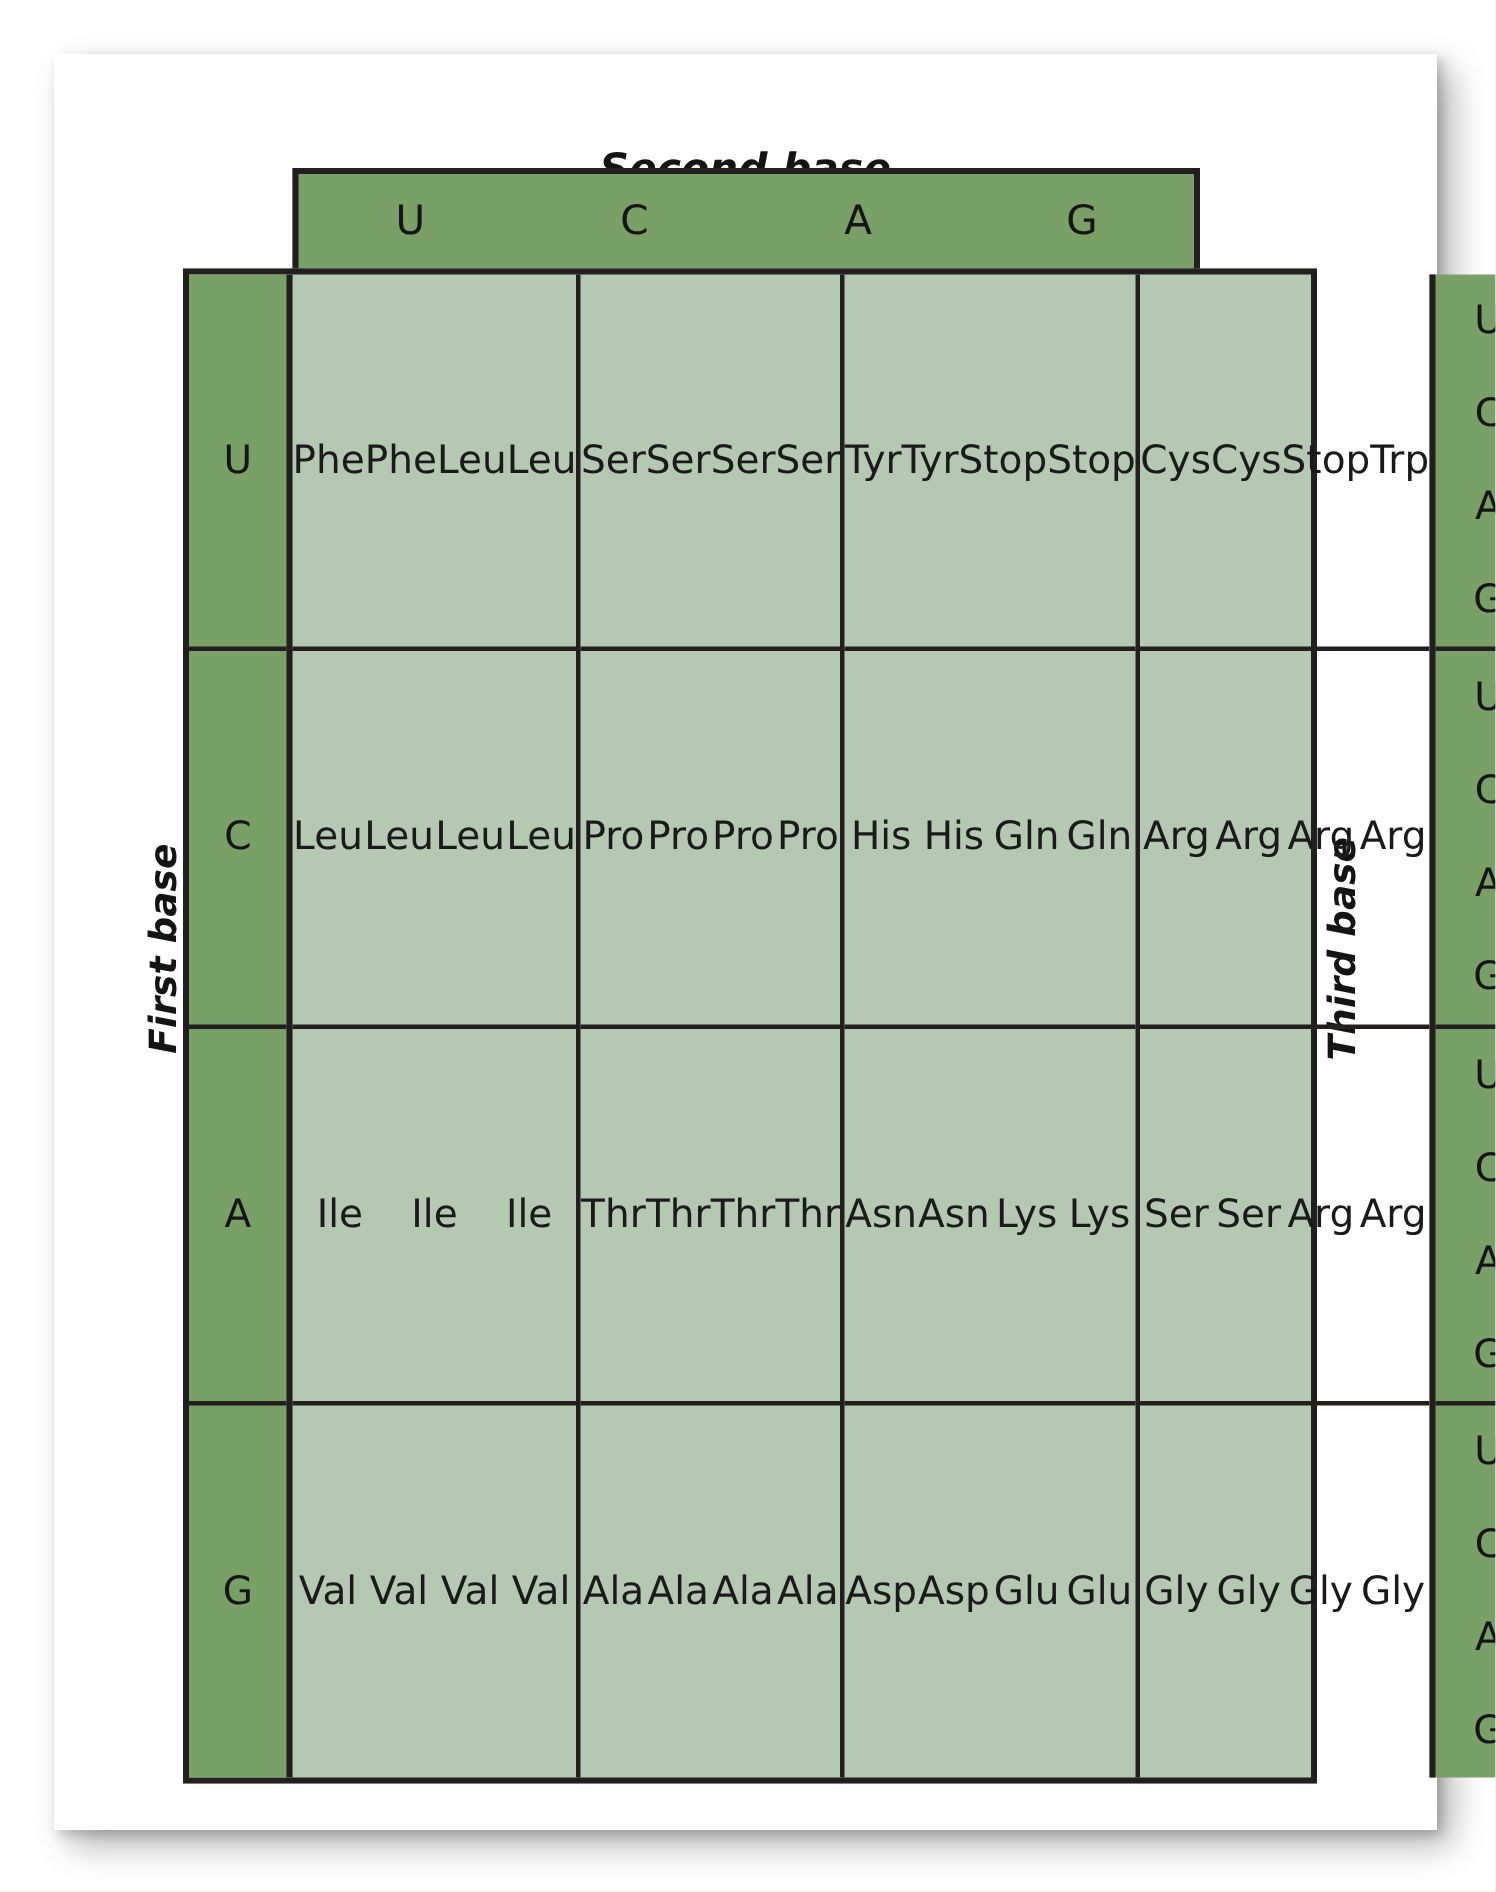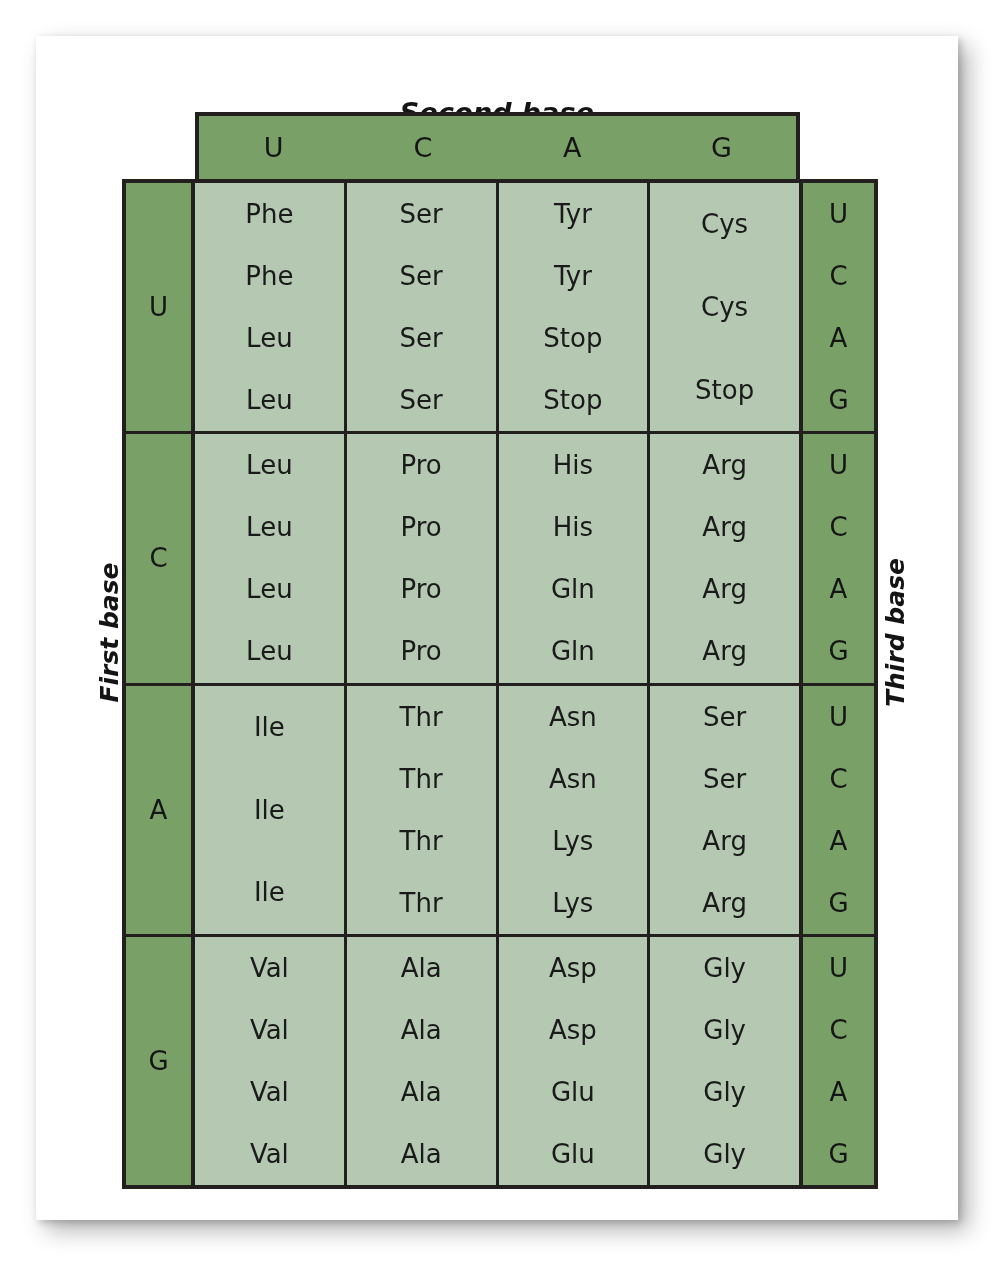--- a/index.html
+++ b/index.html
@@ -141,21 +141,21 @@
     flex: 1 1 0;
     display: flex;
     flex-direction: column;
     border-right: 3px solid #231f1e;
   }
   .data-col:last-child { border-right: none; }
 
   .block {
     flex: 1 1 0;
     display: flex;
-    flex-direction: column;
+    flex-direction: row;
     border-bottom: 3px solid #231f1e;
     align-items: center;
   }
   .block:last-child { border-bottom: none; }
 
   .aa-cell {
     flex: 1 1 0;
     display: flex;
     align-items: center;
     justify-content: center;
@@ -296,20 +296,21 @@
                 <div class="aa-cell">Asp</div>
                 <div class="aa-cell">Glu</div>
                 <div class="aa-cell">Glu</div>
               </div>
             </div>
             <div class="data-col">
               <div class="block">
                 <div class="aa-cell">Cys</div>
                 <div class="aa-cell">Cys</div>
                 <div class="aa-cell">Stop</div>
+                <div class="aa-cell">Trp</div>
               </div>
               <div class="block">
                 <div class="aa-cell">Arg</div>
                 <div class="aa-cell">Arg</div>
                 <div class="aa-cell">Arg</div>
                 <div class="aa-cell">Arg</div>
               </div>
               <div class="block">
                 <div class="aa-cell">Ser</div>
                 <div class="aa-cell">Ser</div>

